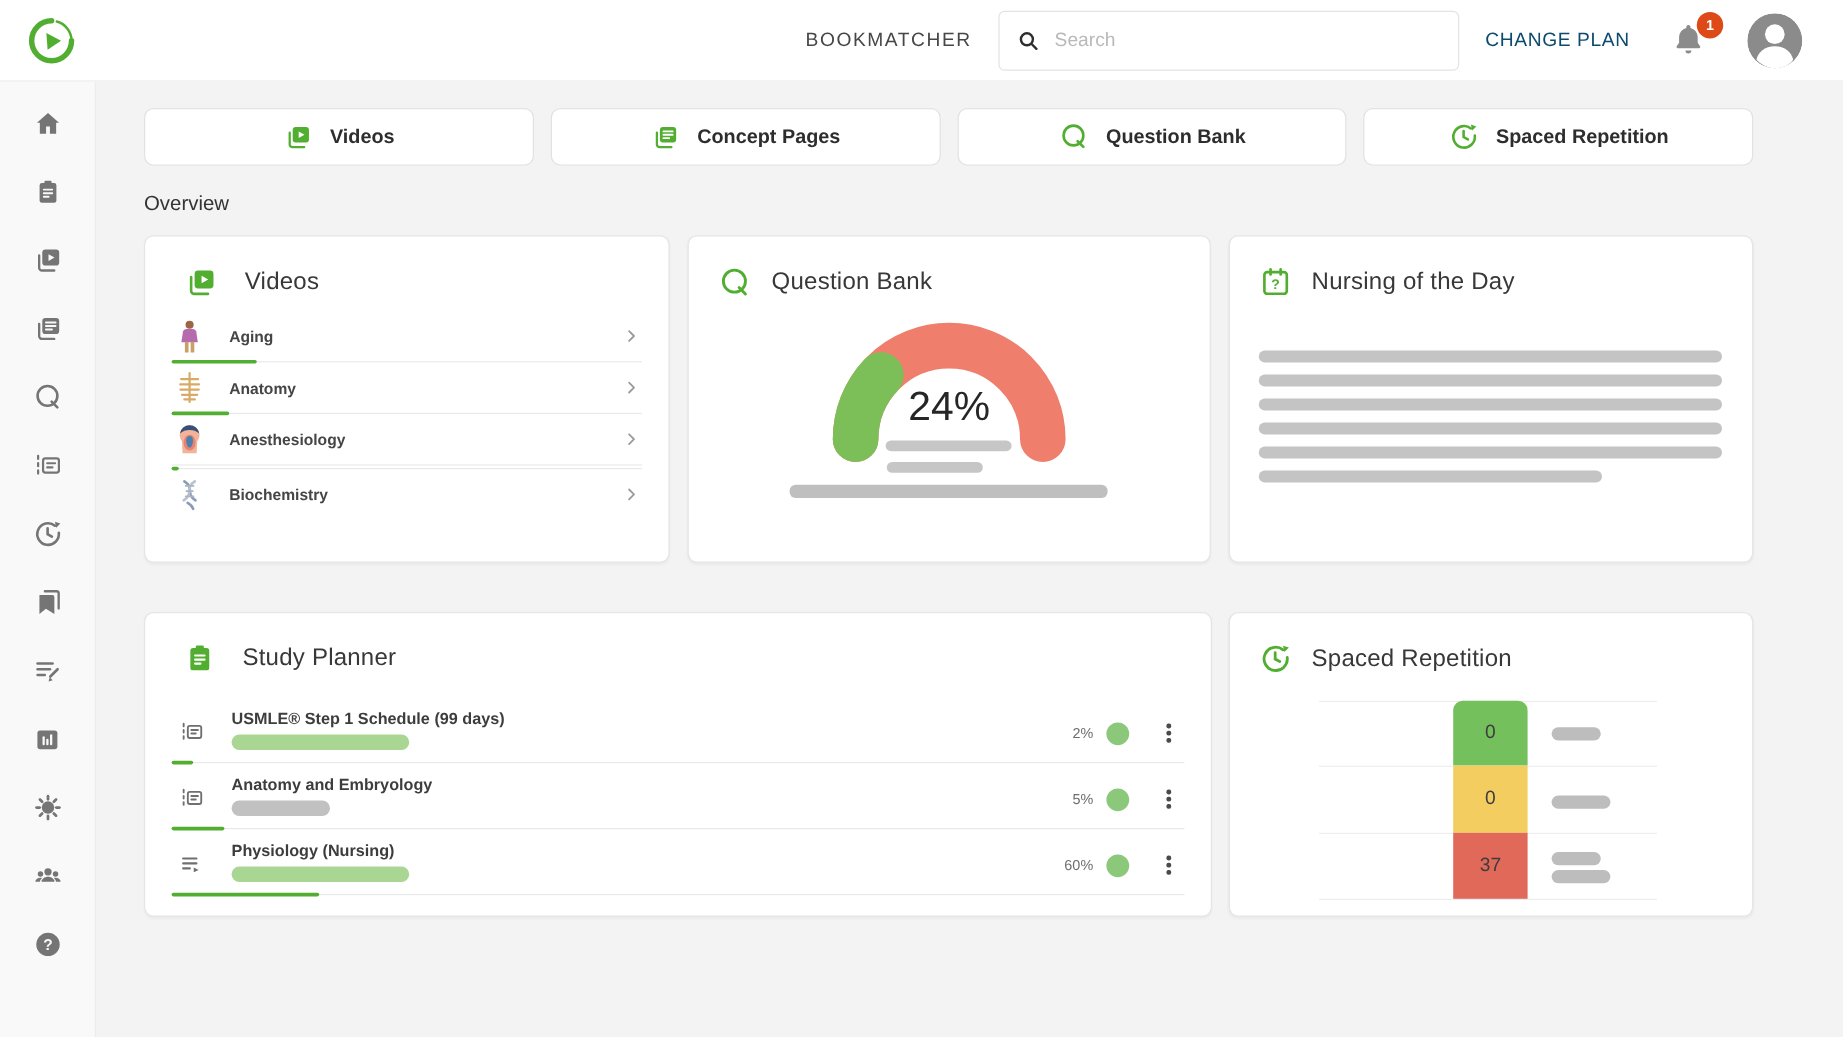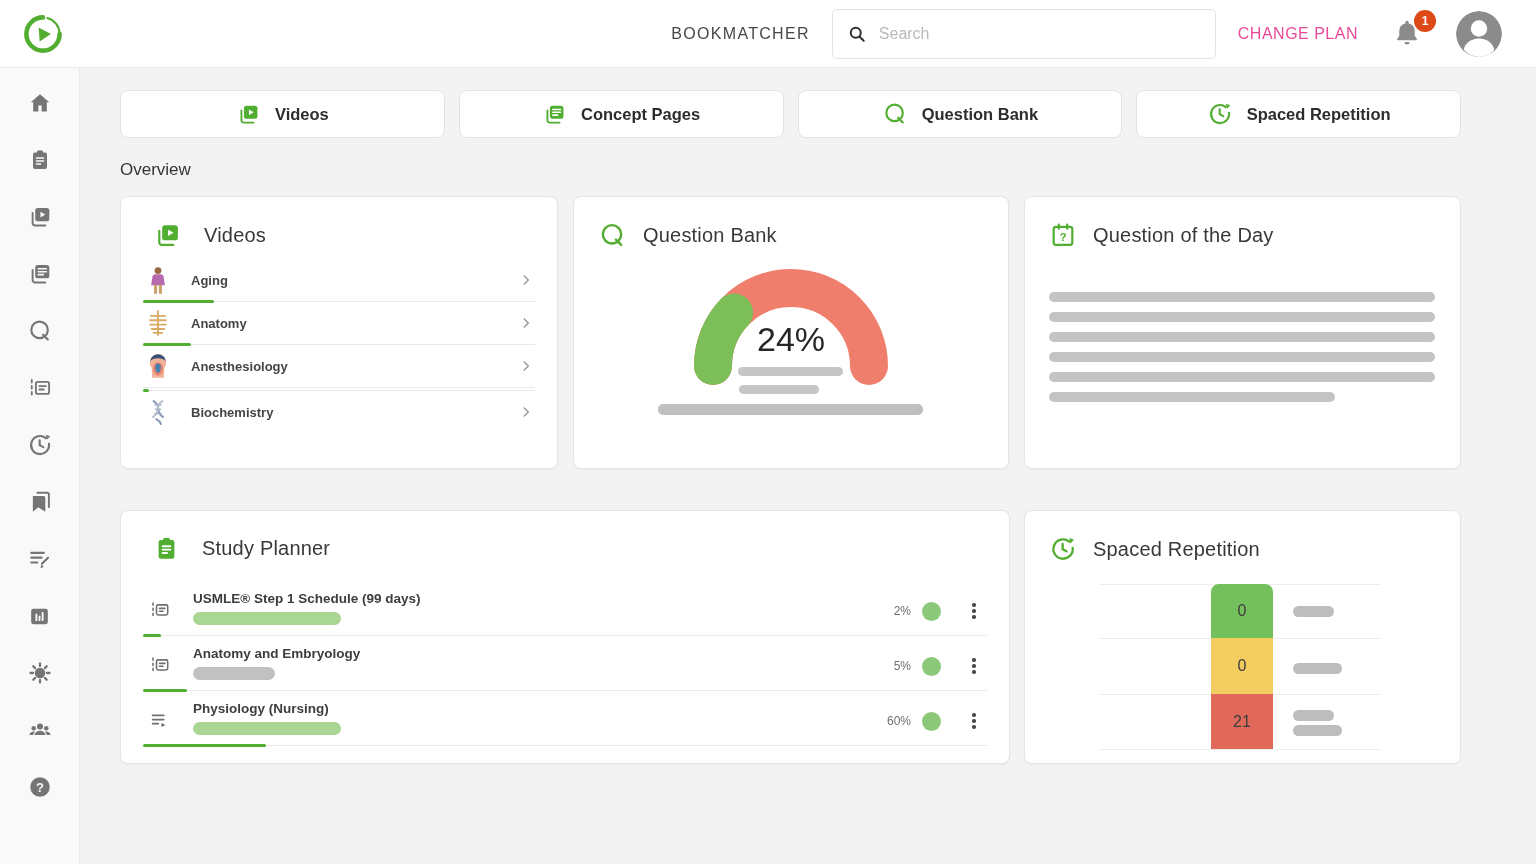--- a/index.html
+++ b/index.html
@@ -10,21 +10,21 @@
   .topbar { position:fixed; top:0; left:0; width:1536px; height:68px; background:#fff;
             border-bottom:1px solid #ececec; display:flex; align-items:center; z-index:5; }
   .logo { margin-left:22px; width:42px; height:42px; display:flex; }
   .topbar-spacer { flex:1; }
   .brand-text { font-size:16px; letter-spacing:1.3px; color:#474747; font-weight:500; margin-right:22px; }
   .search-box { width:384px; height:50px; background:#fff; border:1px solid #e3e3e3; border-radius:5px;
                 display:flex; align-items:center; padding:0 14px; gap:12px; }
   .search-box input { border:none; outline:none; font-size:16px; color:#4a4a4a; width:100%;
                       font-family:"Liberation Sans", sans-serif; background:transparent; }
   .search-box input::placeholder { color:#b9b9b9; }
-  .change-plan { font-size:16px; letter-spacing:.5px; color:#ec4899; font-weight:500; margin:0 34px 0 22px; cursor:pointer; }
+  .change-plan { font-size:16px; letter-spacing:.5px; color:#0c4a6e; font-weight:500; margin:0 34px 0 22px; cursor:pointer; }
   .bell-wrap { position:relative; width:34px; height:36px; margin-right:30px; cursor:pointer; }
   .badge { position:absolute; top:-6px; right:-10px; min-width:22px; height:22px; background:#dd4a17;
            border-radius:50%; color:#fff; font-size:12px; font-weight:bold; display:flex;
            align-items:center; justify-content:center; }
   .avatar { width:46px; height:46px; border-radius:50%; overflow:hidden; margin-right:34px; cursor:pointer; }
 
   
   .sidebar { position:fixed; top:68px; left:0; bottom:0; width:80px; background:#f9f9f9;
              border-right:1px solid #ececec; display:flex; flex-direction:column; align-items:center;
              padding-top:22px; gap:31px; z-index:4; }
@@ -420,21 +420,21 @@
     </section>
 
     <section class="card">
       <div class="card-head tight">
         <svg width="28" height="28" viewBox="0 0 24 24">
           <rect x="4" y="5" width="16" height="15.4" rx="2" fill="none" stroke="#52ae30" stroke-width="1.9"></rect>
           <line x1="8.4" y1="3" x2="8.4" y2="6.6" stroke="#52ae30" stroke-width="1.9" stroke-linecap="round"></line>
           <line x1="15.6" y1="3" x2="15.6" y2="6.6" stroke="#52ae30" stroke-width="1.9" stroke-linecap="round"></line>
           <text x="12" y="17" text-anchor="middle" font-size="10" font-weight="bold" fill="#52ae30" font-family="Liberation Sans, sans-serif">?</text>
         </svg>
-        <span class="card-title">Question of the Day</span>
+        <span class="card-title">Nursing of the Day</span>
       </div>
       <div class="q-lines">
         <div class="q-line"></div>
         <div class="q-line"></div>
         <div class="q-line"></div>
         <div class="q-line"></div>
         <div class="q-line"></div>
         <div class="q-line short"></div>
       </div>
     </section>
@@ -557,21 +557,21 @@
         <div class="sr-grid" style="top:183px"></div>
         <div class="sr-grid" style="top:238px"></div>
 
         <div class="sr-box first" style="top: 73px; height: 54px; background-color: rgb(116, 192, 93);">
           <span>0</span>
         </div>
         <div class="sr-box" style="top: 127px; height: 56px; background-color: rgb(243, 205, 96);">
           <span>0</span>
         </div>
         <div class="sr-box" style="top: 183px; height: 55px; background-color: rgb(224, 105, 90);">
-          <span>21</span>
+          <span>37</span>
         </div>
 
         <div class="sr-pill" style="top:95px;width:41px"></div>
         <div class="sr-pill" style="top:152px;width:49px"></div>
         <div class="sr-pill" style="top:199px;width:41px"></div>
         <div class="sr-pill" style="top:214px;width:49px"></div>
       </div>
     </section>
   </div>
 </main>

